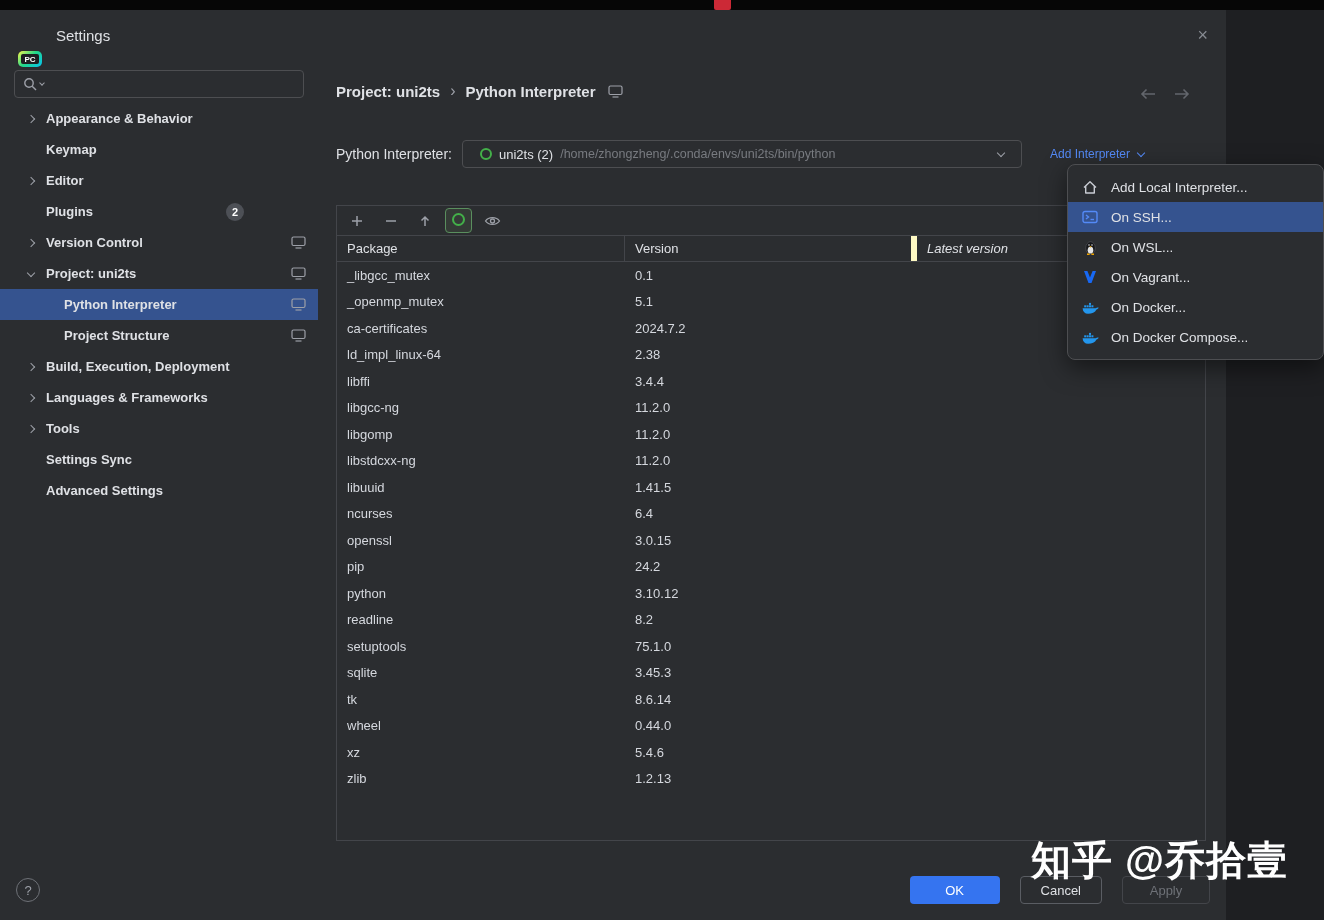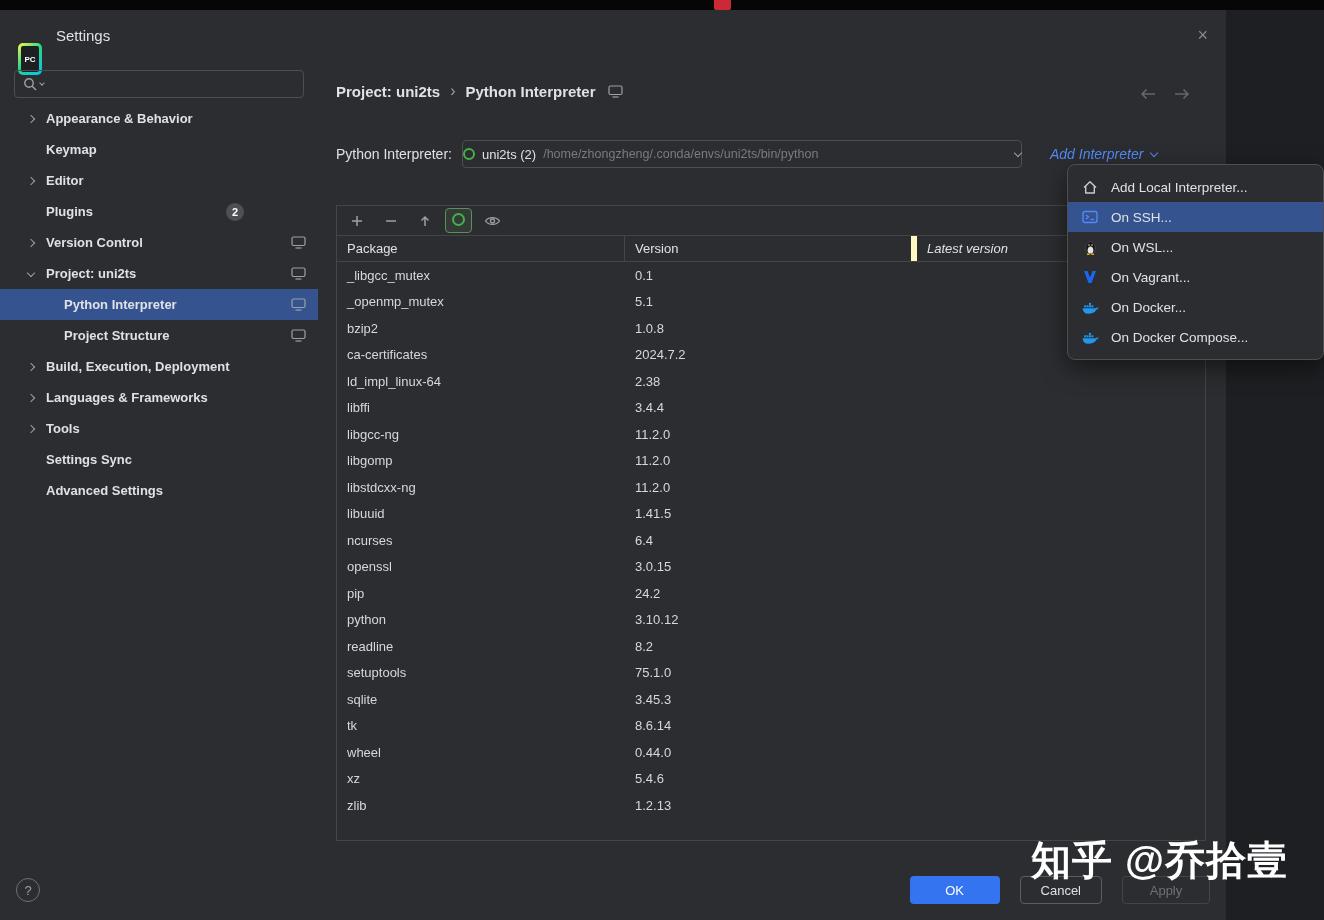--- a/index.html
+++ b/index.html
@@ -14,21 +14,21 @@
     --accent:#3574f0;
     --link:#548af7;
   }
   
   .top-strip{position:absolute;top:0;left:0;width:1324px;height:10px;background:#060606;z-index:5;}
   .red-ind{position:absolute;left:714px;top:0;width:17px;height:10px;background:#cc2936;border-radius:0 0 2px 2px;}
 
   
   .dialog{position:absolute;left:0;top:10px;width:1226px;height:910px;background:#2b2d30;z-index:10;}
   .titlebar{height:50px;display:flex;align-items:center;padding:0 18px;}
-  .logo{width:24px;height:32px;border-radius:5px;background:linear-gradient(135deg,#fcf84a 0%,#21d789 48%,#07c3f2 100%);position:relative;flex:0 0 auto;margin-top:48px;}
+  .logo{width:24px;height:16px;border-radius:5px;background:linear-gradient(135deg,#fcf84a 0%,#21d789 48%,#07c3f2 100%);position:relative;flex:0 0 auto;margin-top:48px;}
   .logo-in{position:absolute;inset:3px;background:#1e1f22;border-radius:2px;color:#fff;font-size:8px;font-weight:bold;display:flex;align-items:center;justify-content:center;}
   .wtitle{margin-left:14px;font-size:15px;color:#dfe1e5;}
   .close{margin-left:auto;color:#868a91;font-size:18px;line-height:1;cursor:default;}
 
   
   .sidebar{position:absolute;top:50px;left:0;width:318px;bottom:60px;overflow:hidden;}
   .search{margin:10px 14px 0 14px;height:28px;border:1px solid #4d4e51;border-radius:4px;display:flex;align-items:center;padding:0 8px;gap:3px;background:transparent;}
   .search input{flex:1;background:transparent;border:none;outline:none;color:#dfe1e5;font-size:13px;min-width:0;}
   .tree{margin-top:5px;}
   .titem{height:31px;display:flex;align-items:center;font-size:13px;font-weight:600;color:#dfe1e5;padding-left:16px;cursor:default;}
@@ -45,26 +45,26 @@
 
   
   .main{position:absolute;left:318px;top:50px;right:0;bottom:60px;}
   .crumbs{position:absolute;top:22px;left:18px;display:flex;align-items:center;gap:10px;font-size:15px;font-weight:700;}
   .crumb-sep{color:#9da0a8;font-weight:400;font-size:16px;}
   .crumbs .ic{display:flex;align-items:center;margin-left:2px;}
   .nav{position:absolute;top:28px;right:36px;display:flex;gap:18px;align-items:center;}
   .nav .ic{display:flex;}
 
   .interp-row{position:absolute;top:80px;left:18px;display:flex;align-items:center;font-size:14px;}
-  .combo{margin-left:10px;width:560px;height:28px;border:1px solid #4d4e51;border-radius:4px;display:flex;align-items:center;padding:0 0;gap:7px;background:#2b2d30;cursor:default;}
+  .combo{margin-left:10px;width:560px;height:28px;border:1px solid #4d4e51;border-radius:4px;display:flex;align-items:center;padding:0 17px;gap:7px;background:#2b2d30;cursor:default;}
   .ring{width:12px;height:12px;border:2.5px solid #43b049;border-radius:50%;flex:0 0 auto;display:inline-block;}
   .combo-name{font-size:13px;color:#dfe1e5;white-space:nowrap;}
   .combo-path{font-size:12.5px;color:#787b80;white-space:nowrap;overflow:hidden;text-overflow:ellipsis;flex:1;}
   .combo-chev{flex:0 0 auto;margin-left:4px;margin-top:-3px;}
-  .addlink{margin-left:28px;color:var(--link);font-size:14px;display:flex;align-items:center;gap:8px;cursor:default;font-style:italic;}
+  .addlink{margin-left:28px;color:var(--link);font-size:12px;display:flex;align-items:center;gap:8px;cursor:default;}
   .addlink .chev{border-color:var(--link);margin-top:-3px;}
 
   
   .pkg-panel{position:absolute;top:145px;left:18px;width:870px;height:636px;border:1px solid #43454a;}
   .ptoolbar{height:30px;display:flex;align-items:center;padding:0 6px;gap:7px;border-bottom:1px solid #43454a;}
   .tbtn{width:27px;height:25px;display:flex;align-items:center;justify-content:center;border-radius:4px;border:1px solid transparent;}
   .tbtn.active{background:#343b36;border:1px solid #5a8f5e;}
   .tbtn .ring{width:13px;height:13px;border-width:2.8px;}
   .thead{display:flex;height:26px;border-bottom:1px solid #43454a;align-items:stretch;font-size:13px;color:#dfe1e5;}
   .thc{display:flex;align-items:center;padding-left:10px;}
@@ -309,25 +309,20 @@
             <div class="tcell c0">_libgcc_mutex</div>
             <div class="tcell c1">0.1</div>
             <div class="tcell c2"></div>
           </div>
           <div class="trow">
             <div class="tcell c0">_openmp_mutex</div>
             <div class="tcell c1">5.1</div>
             <div class="tcell c2"></div>
           </div>
           <div class="trow">
-            <div class="tcell c0">bzip2</div>
-            <div class="tcell c1">1.0.8</div>
-            <div class="tcell c2"></div>
-          </div>
-          <div class="trow">
             <div class="tcell c0">ca-certificates</div>
             <div class="tcell c1">2024.7.2</div>
             <div class="tcell c2"></div>
           </div>
           <div class="trow">
             <div class="tcell c0">ld_impl_linux-64</div>
             <div class="tcell c1">2.38</div>
             <div class="tcell c2"></div>
           </div>
           <div class="trow">

